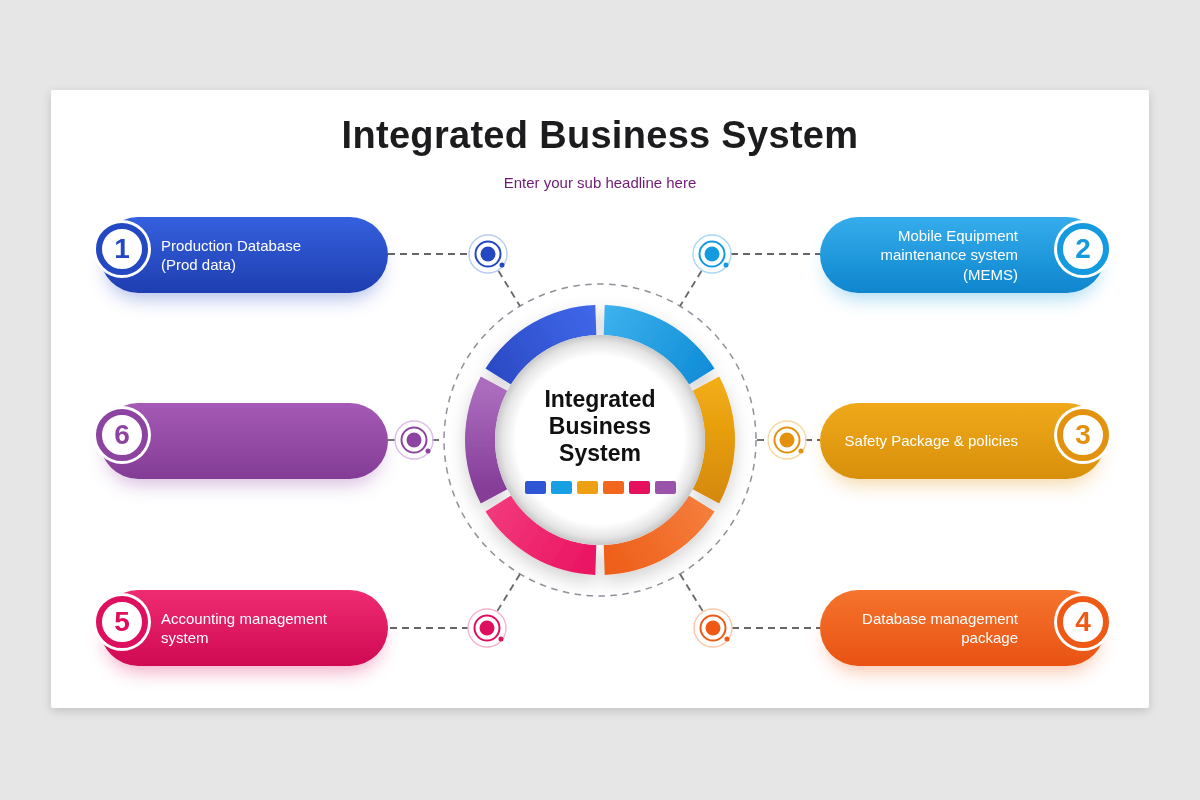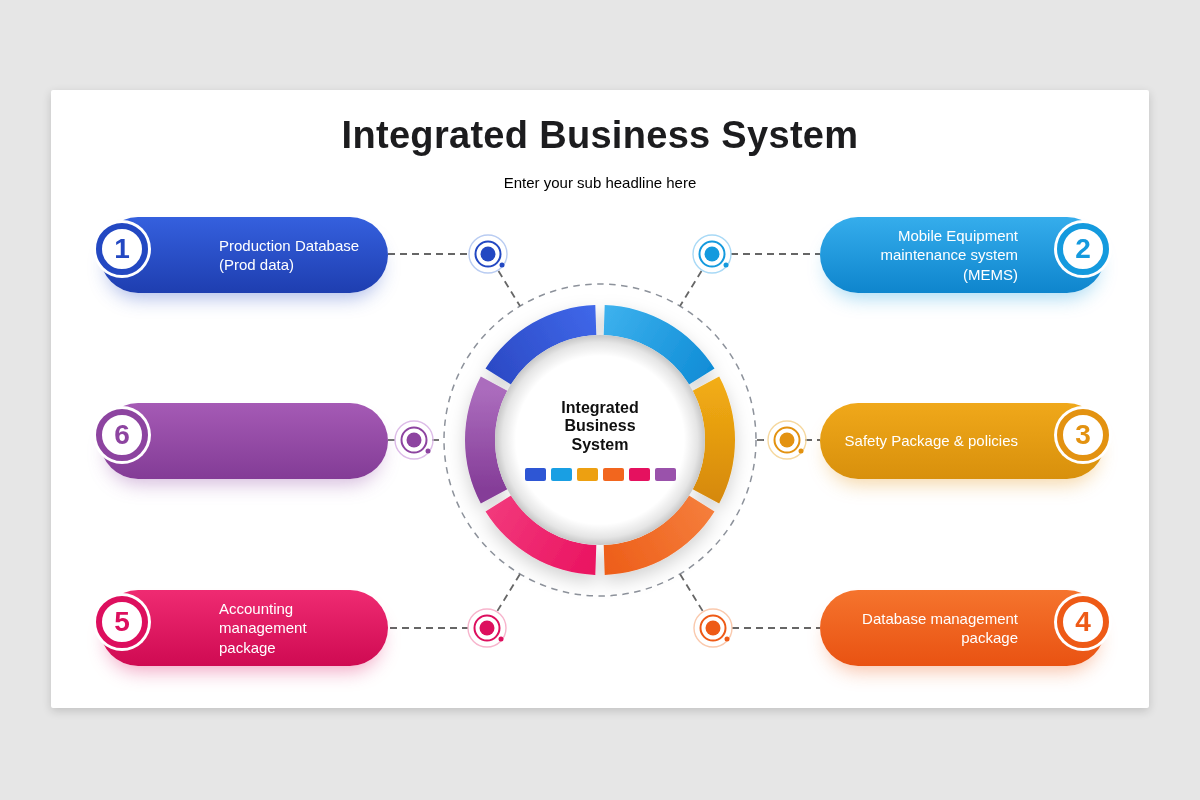--- a/index.html
+++ b/index.html
@@ -3,47 +3,47 @@
 <meta charset="utf-8">
 <style>
   * { margin:0; padding:0; box-sizing:border-box; }
   html,body { width:1200px; height:800px; font-family:"Liberation Sans","DejaVu Sans",sans-serif; }
   .stage { position:relative; width:1200px; height:800px; background:#e6e6e6; overflow:hidden;padding-left:46px; }
   .card  { position:absolute; left:51px; top:90px; width:1098px; height:618px;
            background:#ffffff; border-radius:2px; box-shadow:0 3px 10px rgba(0,0,0,0.16); }
   .title { position:absolute; top:24px; left:0; width:100%; text-align:center;
            font-size:38px; font-weight:600; color:#1c1c1e; letter-spacing:0.3px; }
   .subtitle { position:absolute; top:84px; left:0; width:100%; text-align:center;
-           font-size:15px; font-weight:400; color:#000000; }
+           font-size:15px; font-weight:400; color:#701a75; }
   .diagram { position:absolute; left:0; top:0; width:1098px; height:618px; }
   .dash  { stroke:#666; stroke-width:1.8; stroke-dasharray:7 5; fill:none; }
   .ring-dash { stroke:#8d929b; stroke-width:1.5; stroke-dasharray:6.5 5.5; fill:none; }
   .ring-outer { fill:none; stroke-width:1.4; }
   .ring-mid   { fill:none; stroke-width:2; }
   .center-content { position:absolute; left:444px; top:245px; width:210px; height:210px;
            display:flex; flex-direction:column; align-items:center; justify-content:center; }
-  .center-label { font-size:16px; font-weight:bold; color:#101010; text-align:center;
+  .center-label { font-size:23px; font-weight:bold; color:#101010; text-align:center;
            line-height:1.16; white-space:pre-line; }
   .legend { display:flex; gap:5px; margin-top:14px; }
   .legend span { width:21px; height:13px; border-radius:2px; display:block; }
   .pill { position:absolute; height:76px; border-radius:38px;
           background:linear-gradient(180deg,var(--gl),var(--gd));
           display:flex; align-items:center;
           box-shadow:0 12px 20px -8px var(--sh); }
   .pill.left  { left:49px;  width:288px; }
   .pill.right { left:769px; width:285px; }
   .num  { position:absolute; top:6px; width:52px; height:52px; border-radius:50%;
           background:#fff; border:6px solid #333; box-shadow:0 0 0 3px #fff;
           display:flex; align-items:center; justify-content:center;
           font-size:28px; font-weight:bold; }
   .pill.left  .num { left:-4px; }
   .pill.right .num { right:-4px; }
   .pill-text { color:#fff; font-size:15px; font-weight:500; line-height:1.3;
           white-space:pre-line; }
-  .pill.left  .pill-text { margin-left:119px; padding-right:6px; text-align:left; }
+  .pill.left  .pill-text { margin-left:61px; padding-right:6px; text-align:left; }
   .pill.right .pill-text { margin-left:auto; margin-right:87px; padding-left:6px; text-align:right; }
 </style>
 </head>
 <body>
 
 <div class="stage">
   <div class="card">
 
     <div class="title">Integrated Business System</div>
     <div class="subtitle">Enter your sub headline here</div>
@@ -168,21 +168,21 @@
       <div class="num" style="border-color: rgb(35, 72, 194); color: rgb(35, 72, 194);">1</div>
       <div class="pill-text">Production Database
 (Prod data)</div>
     </div>
     <div class="pill left" style="top: 313px; --gl: #a55ab5; --gd: #833c96; --sh: rgba(141,68,160,0.40);">
       <div class="num" style="border-color: rgb(141, 68, 160); color: rgb(141, 68, 160);">6</div>
     </div>
     <div class="pill left" style="top: 500px; --gl: #ef2b72; --gd: #cf0a52; --sh: rgba(221,15,94,0.40);">
       <div class="num" style="border-color: rgb(221, 15, 94); color: rgb(221, 15, 94);">5</div>
       <div class="pill-text">Accounting management
-package</div>
+system</div>
     </div>
     <div class="pill right" style="top: 127px; --gl: #35adec; --gd: #0e85cd; --sh: rgba(20,154,222,0.40);">
       <div class="num" style="border-color: rgb(20, 154, 222); color: rgb(20, 154, 222);">2</div>
       <div class="pill-text">Mobile Equipment
 maintenance system (MEMS)</div>
     </div>
     <div class="pill right" style="top: 313px; --gl: #f0a81a; --gd: #d8900c; --sh: rgba(227,146,16,0.40);">
       <div class="num" style="border-color: rgb(227, 146, 16); color: rgb(227, 146, 16);">3</div>
       <div class="pill-text">Safety Package &amp; policies</div>
     </div>

